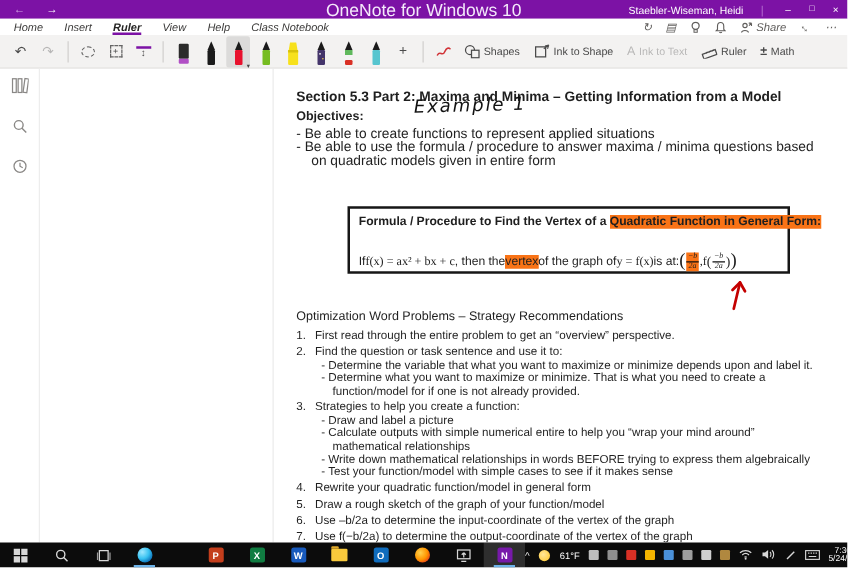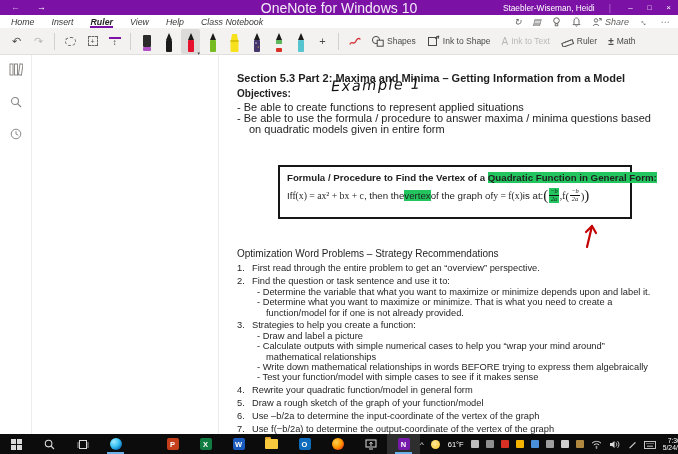--- a/index.html
+++ b/index.html
@@ -53,22 +53,22 @@
   .page-divider { position:absolute; left:186px; top:0; bottom:0; width:1px; background:#ebebeb; }
 
   .doc-title { position:absolute; left:205px; top:17px; font-size:11px; font-weight:bold; white-space:nowrap; }
   .objectives { position:absolute; left:205px; top:33px; font-size:10px; font-weight:bold; }
   .handwriting { position:absolute; left:299px; top:22px; font-size:14.5px; font-style:italic; font-family:"DejaVu Sans", sans-serif; letter-spacing:1.5px; transform:rotate(-1.5deg); color:#111; }
   .obj-bullets { position:absolute; left:205px; top:47px; width:414px; font-size:11px; line-height:10.8px; }
   .obul { padding-left:12px; text-indent:-12px; }
 
   .formula-box { position:absolute; left:246px; top:110px; width:354px; height:54px; border:2px solid #161616; background:#fff; padding:5px 7px 0 7px; }
   .fb-head { font-size:9.7px; font-weight:bold; white-space:nowrap; }
-  .hl { background:#22c55e; }
-  .fb-body { font-size:9.7px; margin-top:4px; display:flex; align-items:center; white-space:nowrap; }
+  .hl { background:#f97316; }
+  .fb-body { font-size:9.7px; margin-top:18px; display:flex; align-items:center; white-space:nowrap; }
   .math { font-family:"Liberation Serif", serif; }
   .frac { display:inline-flex; flex-direction:column; align-items:center; font-size:6.4px; line-height:6.6px; font-family:"Liberation Serif", serif; font-style:italic; margin:0 1px; }
   .frac .num { border-bottom:1px solid #111; padding:0 1px; }
   .bigparen { font-size:15px; font-family:"Liberation Serif", serif; }
   .inparen { font-size:11px; font-family:"Liberation Serif", serif; }
 
   .red-arrow { position:absolute; left:549px; top:168px; }
 
   .opt { position:absolute; left:205px; top:194px; width:418px; font-size:9.3px; line-height:10.4px; }
   .opt-head { font-size:10px; font-weight:normal; margin-bottom:4px; }
@@ -349,21 +349,21 @@
       <div class="osub">- Determine the variable that what you want to maximize or minimize depends upon and label it.</div>
       <div class="osub">- Determine what you want to maximize or minimize. That is what you need to create a function/model for if one is not already provided.</div>
     </div>
 
     <div class="oitem">
       <span class="onum">3.</span>
       <span class="otext">Strategies to help you create a function:</span>
     </div>
     <div class="osubs">
       <div class="osub">- Draw and label a picture</div>
-      <div class="osub">- Calculate outputs with simple numerical cases to help you “wrap your mind around” mathematical relationships</div>
+      <div class="osub">- Calculate outputs with simple numerical entire to help you “wrap your mind around” mathematical relationships</div>
       <div class="osub">- Write down mathematical relationships in words BEFORE trying to express them algebraically</div>
       <div class="osub">- Test your function/model with simple cases to see if it makes sense</div>
     </div>
 
     <div class="oitem">
       <span class="onum">4.</span>
       <span class="otext">Rewrite your quadratic function/model in general form</span>
     </div>
     <div class="oitem">
       <span class="onum">5.</span>

